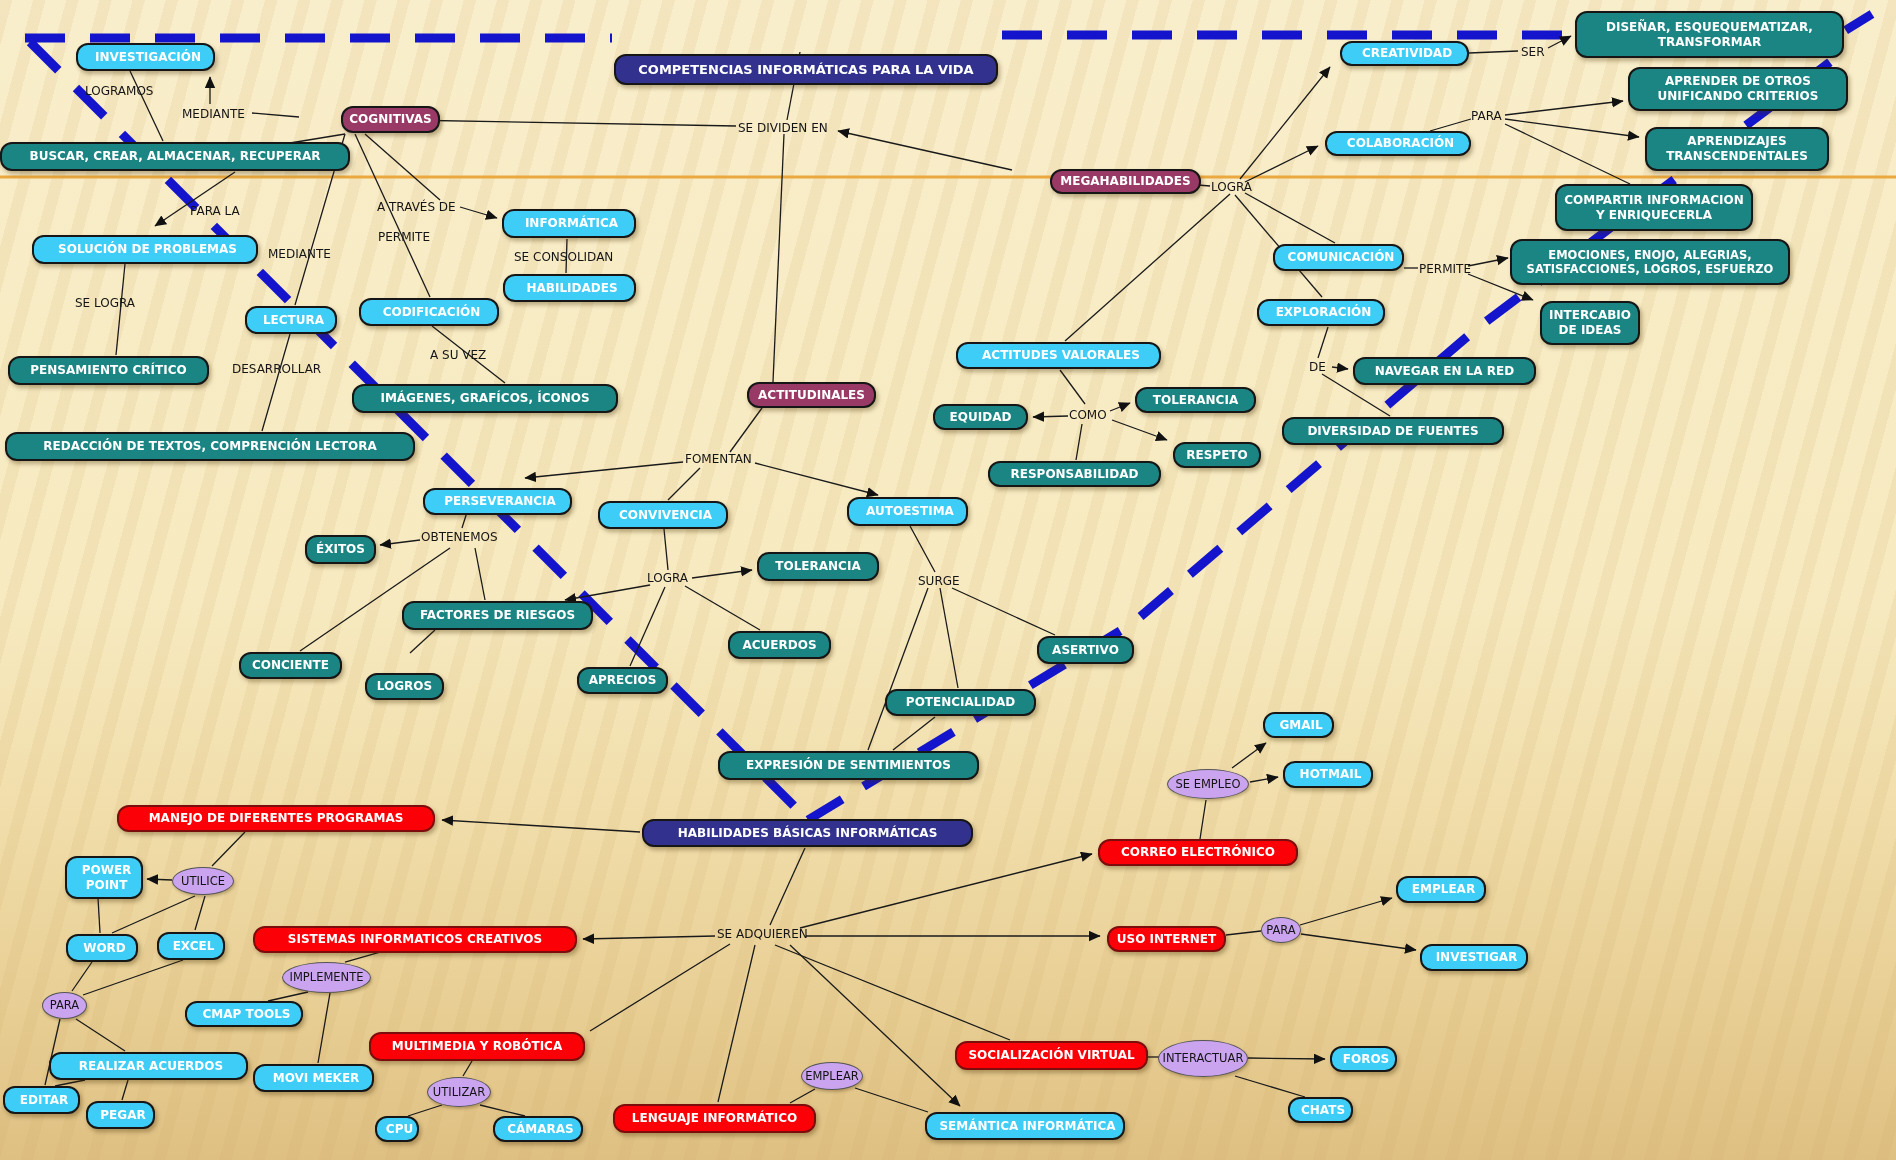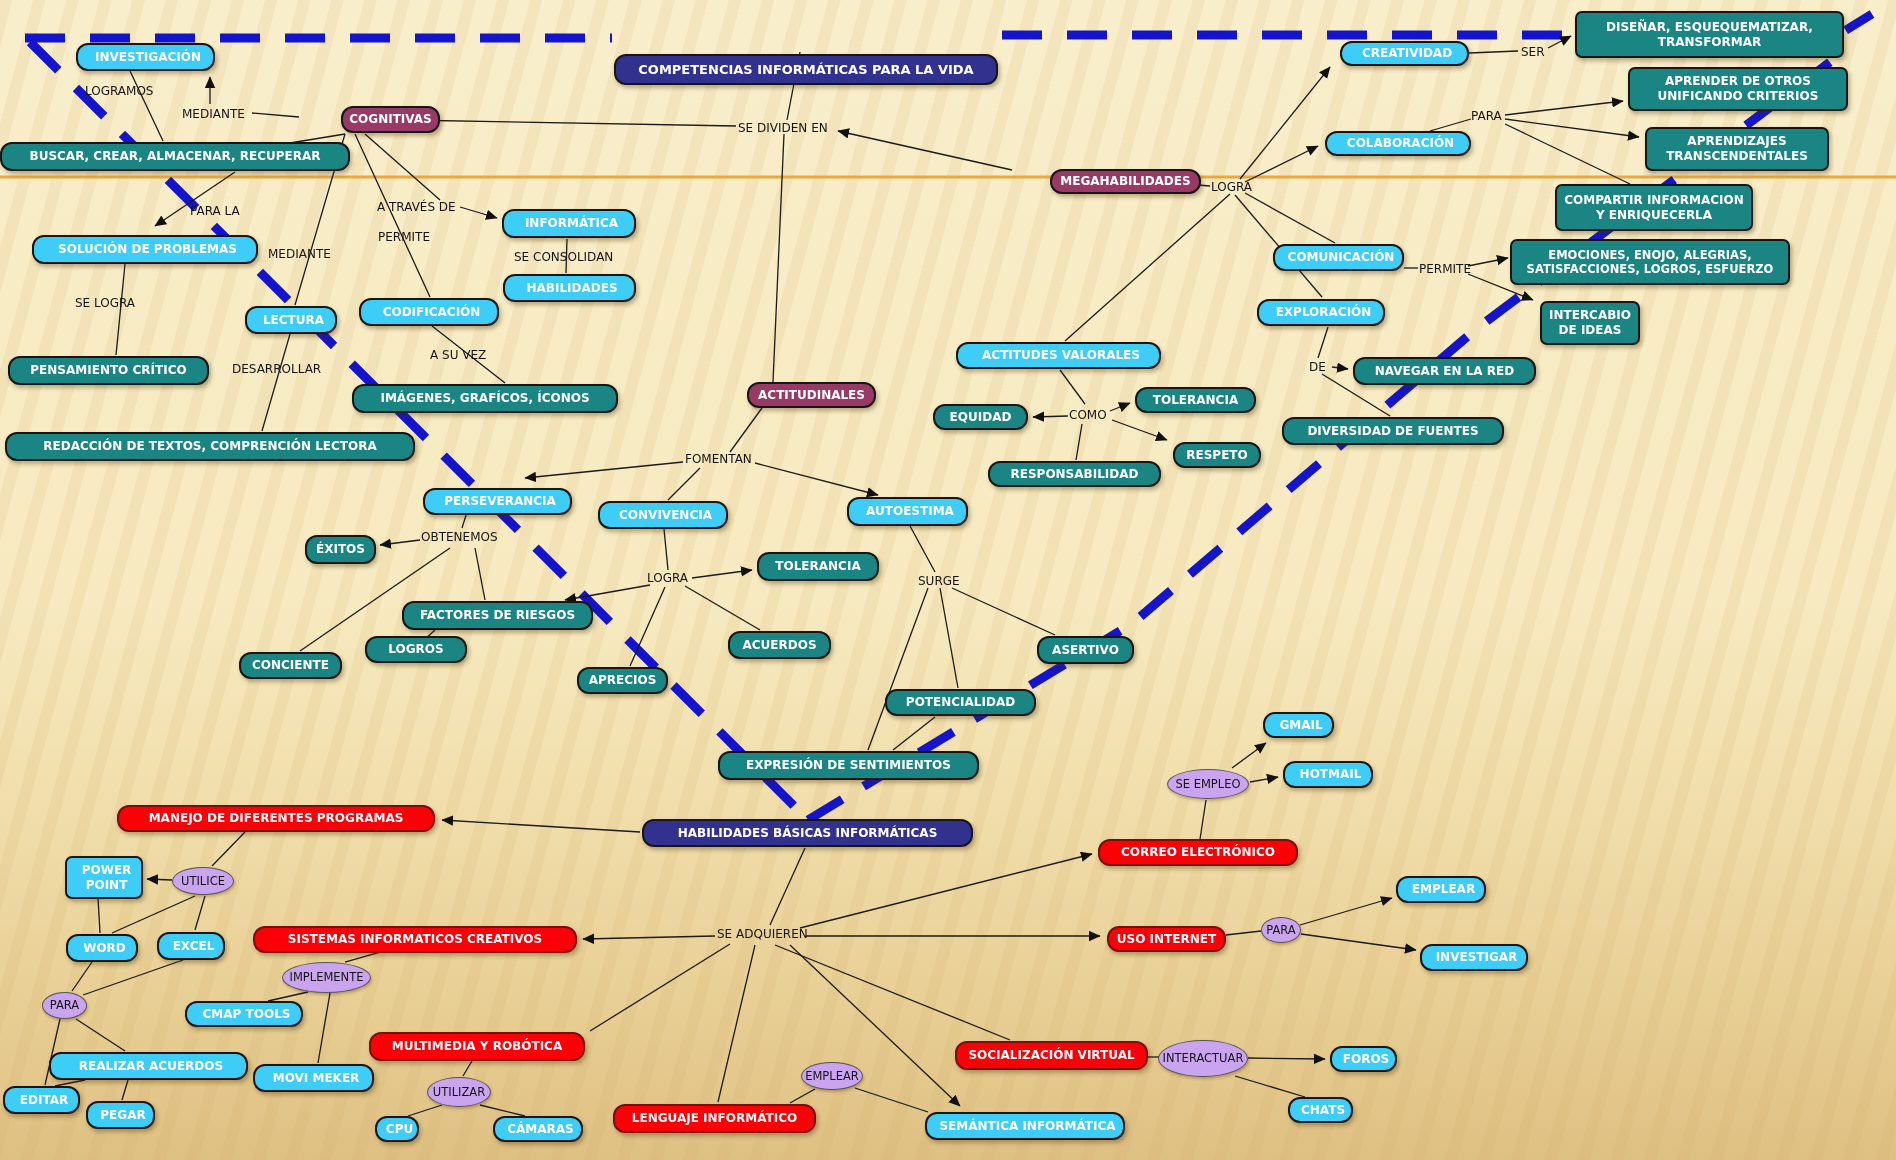--- a/index.html
+++ b/index.html
@@ -16,21 +16,21 @@
   svg.lines{position:absolute;left:0;top:0;z-index:1;}
   .nd{
     position:absolute;z-index:3;box-sizing:border-box;
     display:flex;align-items:center;justify-content:center;text-align:center;
     font-weight:bold;font-size:12px;line-height:1.22;color:#fff;
     border:2px solid #161616;border-radius:12px;padding:2px 7px;
     white-space:nowrap;
     box-shadow:2px 3px 4px rgba(70,45,0,.35);
     cursor:default;
   }
-  .wrap{white-space:normal;border-radius:7px;}
+  .wrap{white-space:normal;}
   .navy{background:#32328e;}
   .teal{background:#1b8583;}
   .cyan{background:#3ecdf6;padding-left:12px;}
   .maroon{background:#993a66;margin-left:40px;}
   .red{background:#fb0007;border-color:#7d0d0d;}
   .el{
     background:#cba4f0;color:#141414;font-weight:normal;font-size:11.5px;
     border:1.5px solid #555;border-radius:50%;box-shadow:1px 2px 3px rgba(70,45,0,.3);
   }
   .lb{
@@ -168,21 +168,21 @@
 <div class="nd teal" style="left:352px;top:384px;width:266px;height:29px">IMÁGENES, GRAFÍCOS, ÍCONOS</div>
 <div class="nd maroon" style="left:707px;top:382px;width:129px;height:26px">ACTITUDINALES</div>
 <div class="nd cyan" style="left:423px;top:488px;width:149px;height:27px">PERSEVERANCIA</div>
 <div class="nd cyan" style="left:598px;top:501px;width:130px;height:28px">CONVIVENCIA</div>
 <div class="nd cyan" style="left:847px;top:497px;width:121px;height:29px">AUTOESTIMA</div>
 <div class="nd teal" style="left:305px;top:535px;width:71px;height:29px">ÉXITOS</div>
 <div class="nd teal" style="left:757px;top:552px;width:122px;height:29px">TOLERANCIA</div>
 <div class="nd teal" style="left:402px;top:601px;width:191px;height:29px">FACTORES DE RIESGOS</div>
 <div class="nd teal" style="left:728px;top:631px;width:103px;height:28px">ACUERDOS</div>
 <div class="nd teal" style="left:239px;top:652px;width:103px;height:27px">CONCIENTE</div>
-<div class="nd teal" style="left:365px;top:636px;width:102px;height:27px">LOGROS</div>
+<div class="nd teal" style="left:365px;top:673px;width:79px;height:27px">LOGROS</div>
 <div class="nd teal" style="left:577px;top:667px;width:91px;height:27px">APRECIOS</div>
 <div class="nd teal" style="left:885px;top:689px;width:151px;height:27px">POTENCIALIDAD</div>
 <div class="nd teal" style="left:1037px;top:636px;width:97px;height:28px">ASERTIVO</div>
 <div class="nd teal" style="left:718px;top:751px;width:261px;height:29px">EXPRESIÓN DE SENTIMIENTOS</div>
 <div class="nd navy" style="left:642px;top:819px;width:331px;height:28px">HABILIDADES BÁSICAS INFORMÁTICAS</div>
 <div class="nd cyan" style="left:1263px;top:712px;width:71px;height:26px">GMAIL</div>
 <div class="nd cyan" style="left:1283px;top:761px;width:90px;height:27px">HOTMAIL</div>
 <div class="nd red" style="left:1098px;top:839px;width:200px;height:27px">CORREO ELECTRÓNICO</div>
 <div class="nd red" style="left:117px;top:805px;width:318px;height:27px">MANEJO DE DIFERENTES PROGRAMAS</div>
 <div class="nd cyan wrap" style="left:65px;top:856px;width:78px;height:43px">POWER POINT</div>

